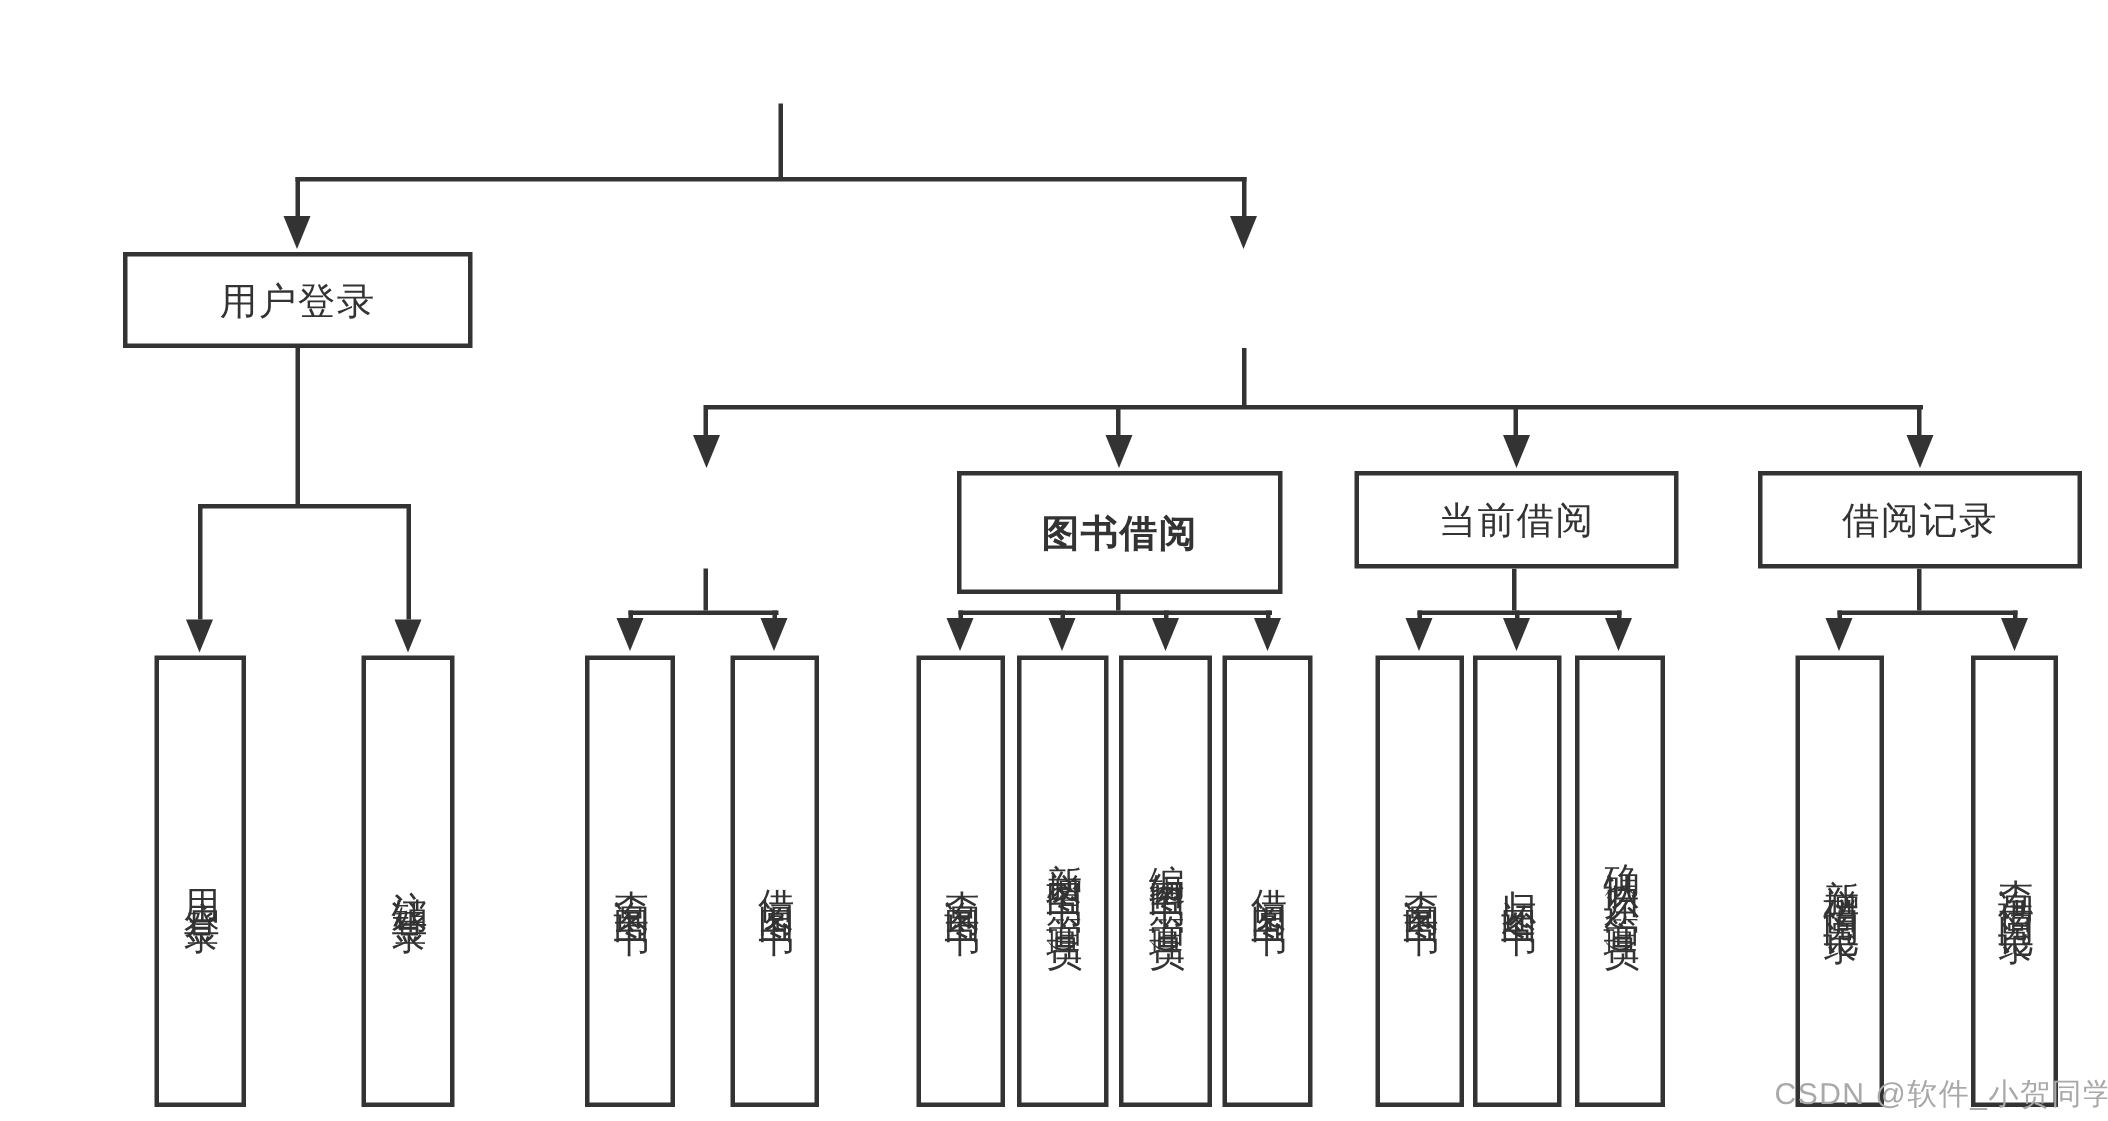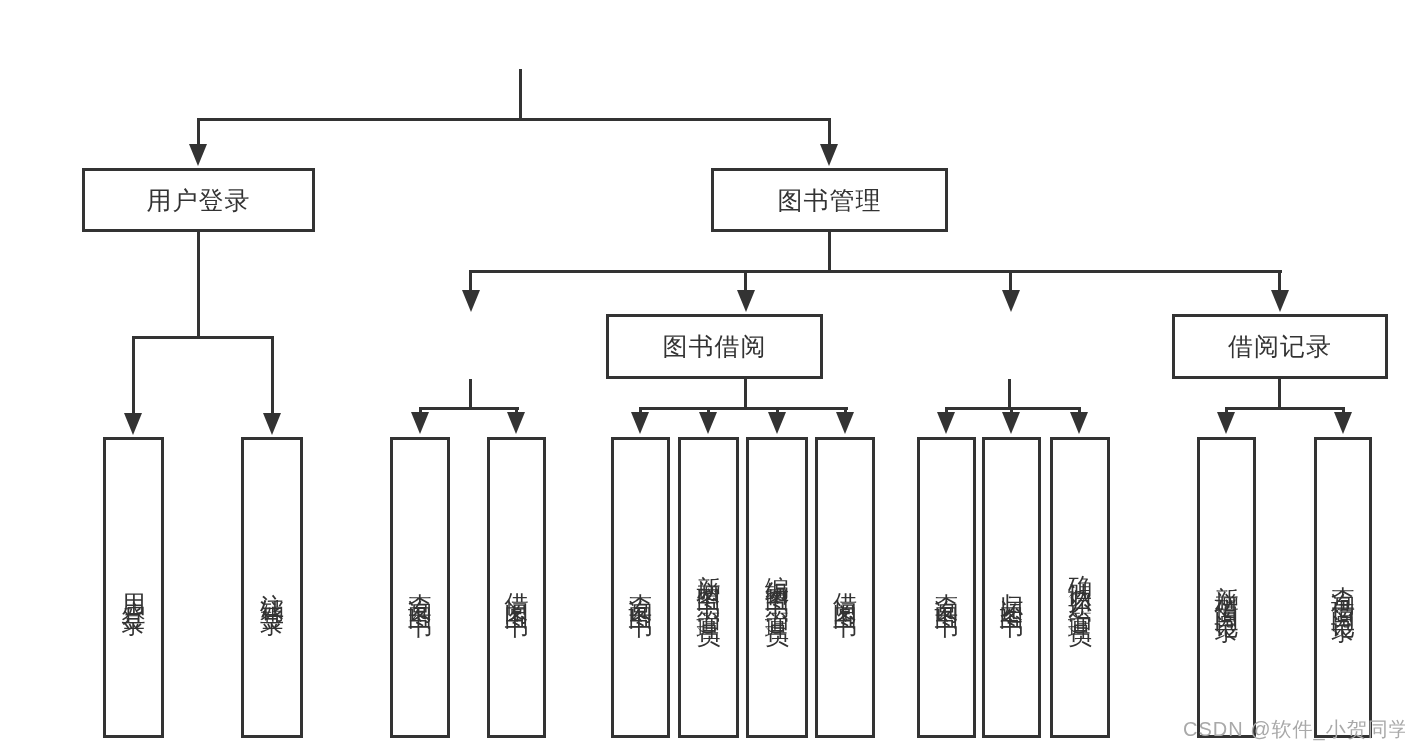--- a/index.html
+++ b/index.html
@@ -83,45 +83,45 @@
 
   <div class="line" style="left:519px; top:69px; width:3px; height:49px;"></div>
   <div class="line" style="left:197px; top:118px; width:634px; height:3px;"></div>
   <div class="line" style="left:197px; top:118px; width:3px; height:30px;"></div>
   <div class="arr" style="left:189px; top:144px;"></div>
   <div class="line" style="left:828px; top:118px; width:3px; height:30px;"></div>
   <div class="arr" style="left:820px; top:144px;"></div>
 
   <div class="box" style="left:82px; top:168px; width:233px; height:64px;">
     <span>用户登录</span>
-  </div>
-  <div class="box" style="left:711px; top:168px; width:237px; height:64px;">
-    <span>图书管理</span>
   </div>
 
   <div class="line" style="left:197px; top:232px; width:3px; height:104px;"></div>
   <div class="line" style="left:132px; top:336px; width:142px; height:3px;"></div>
   <div class="line" style="left:132px; top:336px; width:3px; height:77px;"></div>
   <div class="arr" style="left:124px; top:413px;"></div>
   <div class="line" style="left:271px; top:336px; width:3px; height:77px;"></div>
   <div class="arr" style="left:263px; top:413px;"></div>
 
   <div class="line" style="left:828px; top:232px; width:3px; height:38px;"></div>
   <div class="line" style="left:470px; top:270px; width:812px; height:3px;"></div>
   <div class="line" style="left:469px; top:270px; width:3px; height:22px;"></div>
   <div class="arr" style="left:462px; top:290px;"></div>
   <div class="line" style="left:744px; top:270px; width:3px; height:22px;"></div>
   <div class="arr" style="left:737px; top:290px;"></div>
   <div class="line" style="left:1009px; top:270px; width:3px; height:22px;"></div>
   <div class="arr" style="left:1002px; top:290px;"></div>
   <div class="line" style="left:1278px; top:270px; width:3px; height:22px;"></div>
   <div class="arr" style="left:1271px; top:290px;"></div>
 
-  <div class="box" style="left:606px; top:314px; width:217px; height:65px;">
+  <div class="box" style="left:638px; top:314px; width:217px; height:82px;font-weight:bold;">
     <span>图书借阅</span>
+  </div>
+  <div class="box" style="left:903px; top:314px; width:216px; height:65px;">
+    <span>当前借阅</span>
   </div>
   <div class="box" style="left:1172px; top:314px; width:216px; height:65px;">
     <span>借阅记录</span>
   </div>
 
   <div class="line" style="left:469px; top:379px; width:3px; height:28px;"></div>
   <div class="line" style="left:419px; top:407px; width:100px; height:3px;"></div>
   <div class="line" style="left:419px; top:407px; width:3px; height:10px;"></div>
   <div class="arr" style="left:411px; top:412px;"></div>
   <div class="line" style="left:515px; top:407px; width:3px; height:10px;"></div>

